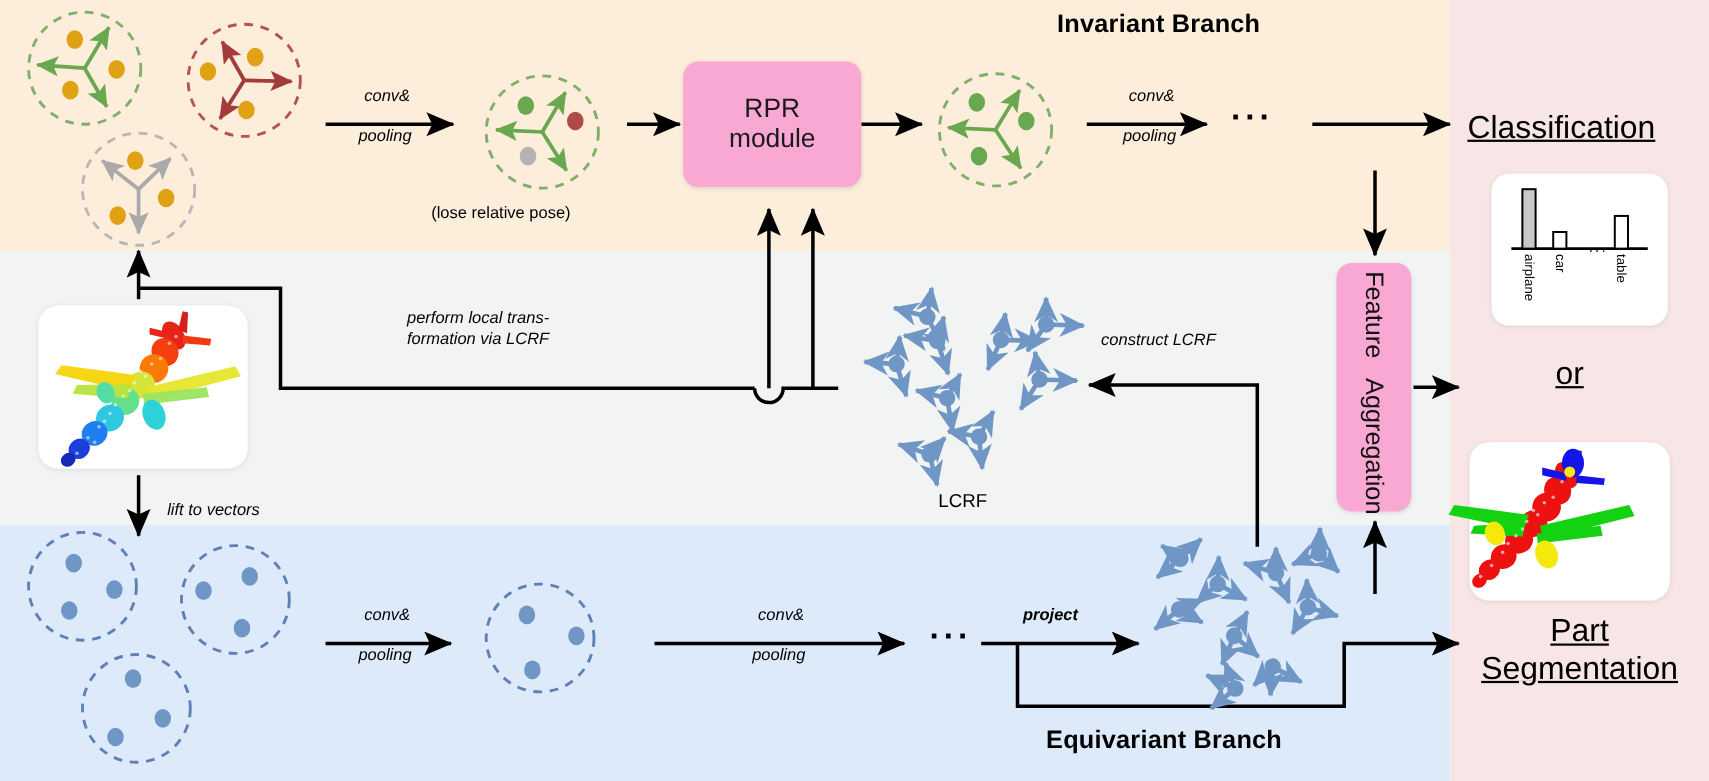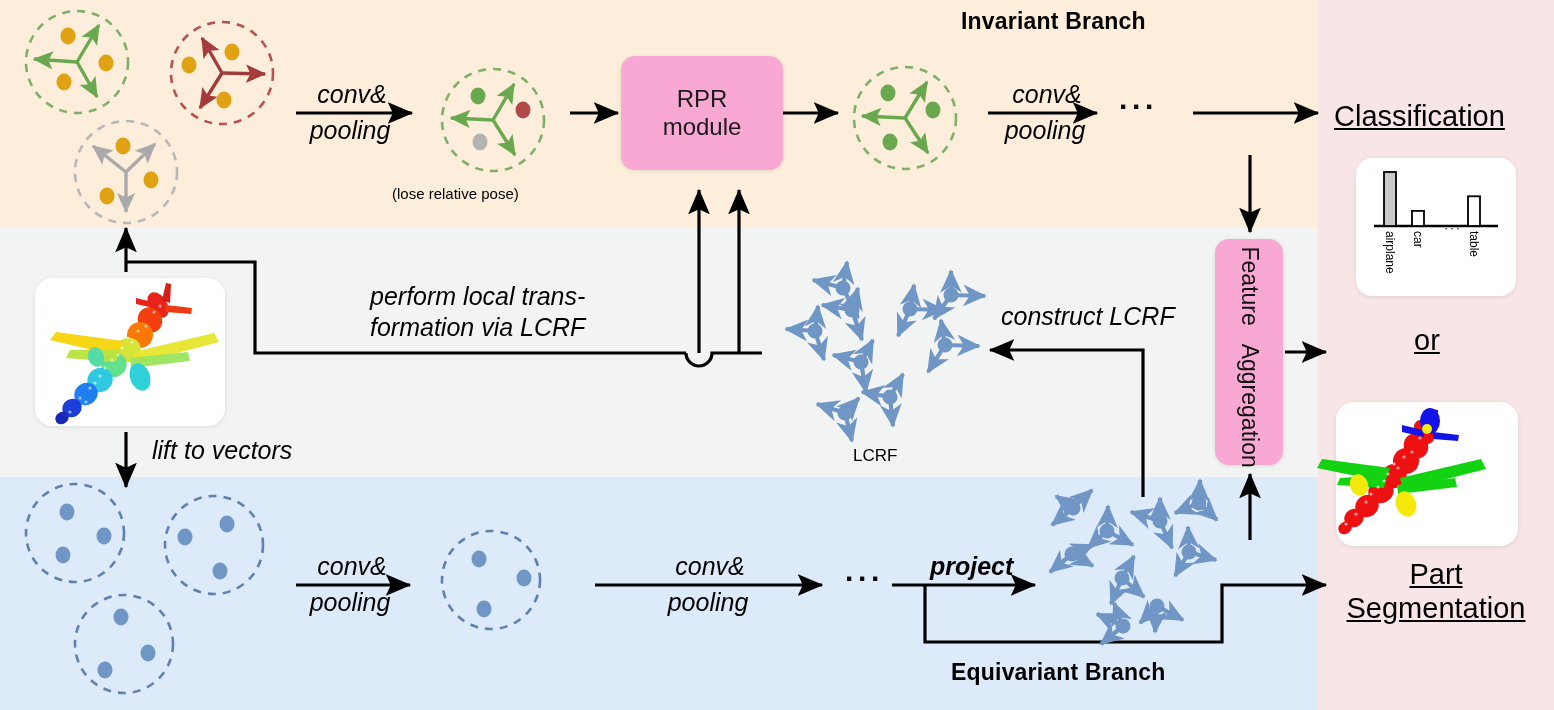--- a/index.html
+++ b/index.html
@@ -6,21 +6,21 @@
   body{font-family:"Liberation Sans", sans-serif;}
   #stage{position:relative;width:1554px;height:710px;overflow:hidden;background:#ffffff;}
   .band{position:absolute;left:0;}
   #band-inv{top:0;height:228px;width:1318px;background:#fdeedb;}
   #band-mid{top:228px;height:249px;width:1318px;background:#f2f3f3;}
   #band-equ{top:477px;height:233px;width:1318px;background:#ddeafa;}
   #band-out{left:1318px;top:0;width:236px;height:710px;background:#f8e6e7;}
   svg.layer{position:absolute;left:0;top:0;width:1554px;height:710px;overflow:visible;}
   .lbl{position:absolute;color:#000;white-space:nowrap;}
   .branch-title{font-weight:bold;font-size:23px;letter-spacing:.2px;}
-  .italic-lbl{font-style:italic;font-size:25px;line-height:1.12;}
+  .italic-lbl{font-style:italic;font-size:15px;line-height:1.12;}
   .plain-lbl{font-size:15px;}
   .big-lbl{font-size:29px;text-decoration:underline;}
   .mod-box{position:absolute;background:#f9a8d4;border-radius:14px;
            box-shadow:0 0 0 0 rgba(0,0,0,0);display:flex;align-items:center;
            justify-content:center;text-align:center;}
   .mod-box span{font-size:24px;line-height:1.18;color:#1a1a1a;}
   .vert-text{position:absolute;transform:rotate(90deg);transform-origin:center center;
              font-size:23px;white-space:nowrap;color:#111;}
   .dots{position:absolute;font-size:30px;font-weight:bold;letter-spacing:3px;color:#000;}
   .mini-chart{position:absolute;}
@@ -457,21 +457,21 @@
     <div>pooling</div>
   </div>
 
   <div class="dots" style="left:1119px;top:90px;">···</div>
 
   <div class="lbl italic-lbl" style="left:370px;top:281px;line-height:1.25;">
     <div>perform local trans-</div>
     <div>formation via LCRF</div>
   </div>
 
-  <div class="lbl italic-lbl" style="left:152px;top:436px;">lift to vectors</div>
+  <div class="lbl italic-lbl" style="left:152px;top:456px;">lift to vectors</div>
 
   <div class="lbl italic-lbl" style="left:1001px;top:302px;">construct LCRF</div>
 
   <div class="lbl" style="left:853px;top:446px;font-size:17px;">LCRF</div>
 
   <div class="lbl italic-lbl" style="left:297px;top:552px;width:110px;text-align:center;">
     <div>conv&amp;</div>
   </div>
   <div class="lbl italic-lbl" style="left:290px;top:588px;width:120px;text-align:center;">
     <div>pooling</div>

